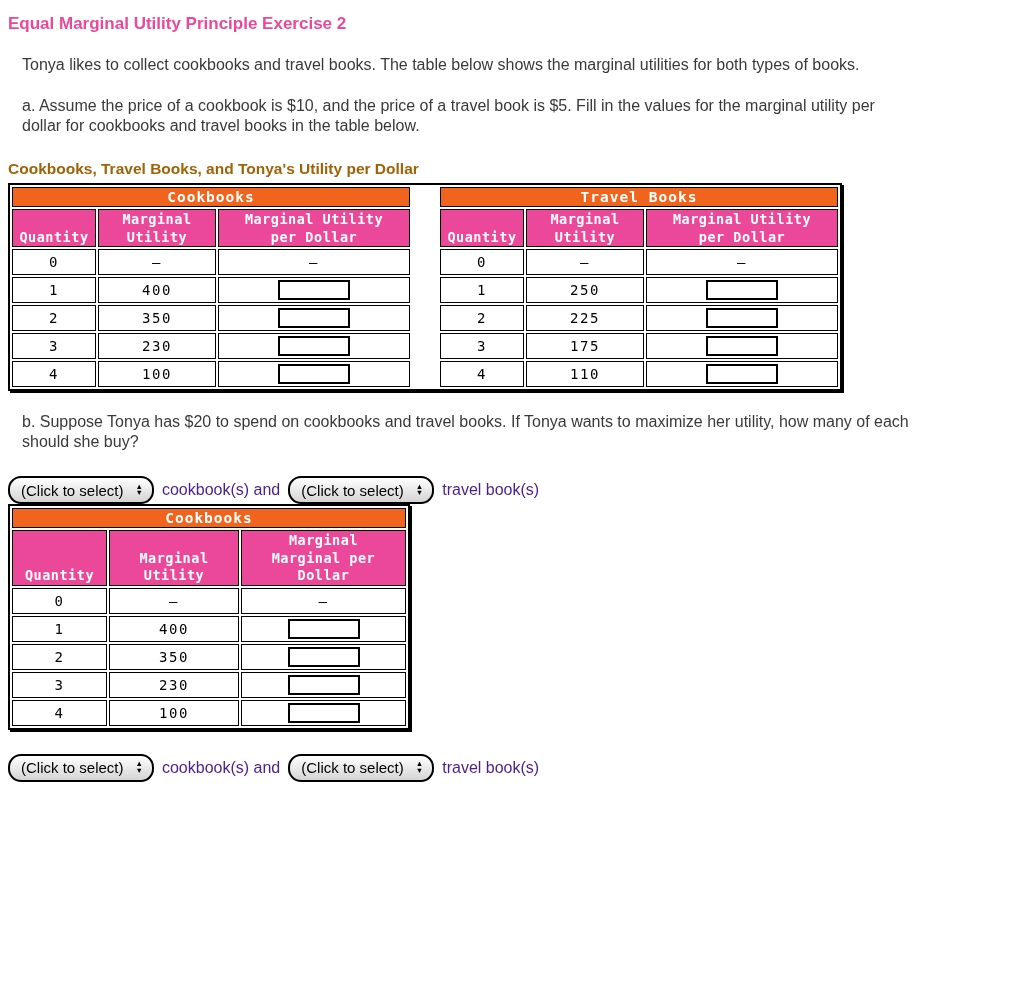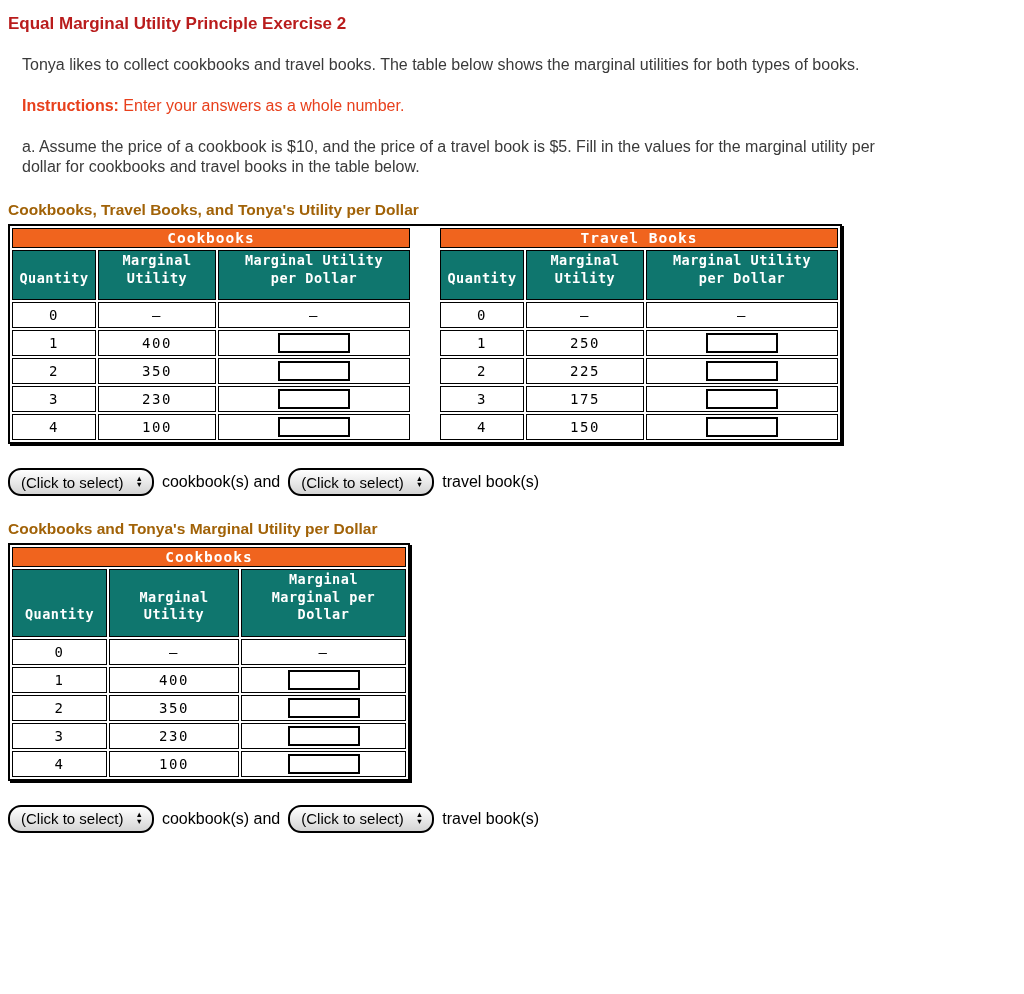--- a/index.html
+++ b/index.html
@@ -13,21 +13,21 @@
     min-height: 994px;
     font-family: "Liberation Sans", sans-serif;
     font-size: 16px;
     color: #3a3a3a;
   }
   .page { padding: 12px 8px 20px 8px; }
 
   .title {
     font-size: 17px;
     font-weight: bold;
-    color: #b91c1c;
+    color: #ec4899;
     margin: 2px 0 0 0;
   }
   p.para {
     margin: 14px;
     margin-top: 21px;
     max-width: 893px;
     line-height: 1.25;
   }
   .instr-label { color: #e8401c; font-weight: bold; }
   .instr-text  { color: #e8401c; }
@@ -58,27 +58,27 @@
   }
   .util-table th.group {
     background: #f0641e;
     color: #fff;
     font-weight: bold;
     font-size: 14.5px;
     height: 16px;
     letter-spacing: 1px;
   }
   .util-table th.col {
-    background: #0f766e;
+    background: #ec4899;
     color: #fff;
     font-weight: bold;
     font-size: 13.5px;
     vertical-align: bottom;
     line-height: 1.3;
-    padding-bottom: 12px;
+    padding-bottom: 0;
     letter-spacing: 0.5px;
   }
   .util-table tr.hdr2 th { height: 38px; }
   table.single .hdr2 th { height: 54px; }
   .util-table tr.data td { height: 26px; letter-spacing: 1.5px; }
   .util-table td.spacer { border: none; background: #fff; }
 
   input.answer-box {
     width: 72px;
     height: 20px;
@@ -112,32 +112,31 @@
     cursor: pointer;
   }
   .updown {
     display: inline-flex;
     flex-direction: column;
     align-items: center;
     font-size: 7.5px;
     line-height: 6.5px;
     color: #000;
   }
-  .inline-label { color: #000000; }
+  .inline-label { color: #4c1d95; }
 </style>
 </head>
 <body>
 
 <div class="page">
 
   <h1 class="title">Equal Marginal Utility Principle Exercise 2</h1>
 
   <p class="para">Tonya likes to collect cookbooks and travel books. The table below shows the marginal utilities for both types of books.</p>
 
-  <p class="para"><span class="instr-label">Instructions:</span><span class="instr-text"> Enter your answers as a whole number.</span></p>
 
   <p class="para">a. Assume the price of a cookbook is $10, and the price of a travel book is $5. Fill in the values for the marginal utility per dollar for cookbooks and travel books in the table below.</p>
 
   <div class="table-caption">Cookbooks, Travel Books, and Tonya's Utility per Dollar</div>
 
   <table class="util-table">
     <colgroup>
       <col style="width:84px">
         <col style="width:118px">
         <col style="width:192px">
@@ -190,26 +189,27 @@
       <td><input type="text" class="answer-box" style=""></td>
       <td>3</td>
       <td>175</td>
       <td><input type="text" class="answer-box" style=""></td>
     </tr>
     <tr class="data">
       <td>4</td>
       <td>100</td>
       <td><input type="text" class="answer-box" style=""></td>
       <td>4</td>
-      <td>150</td>
+      <td>110</td>
       <td><input type="text" class="answer-box" style=""></td>
     </tr>
   </tbody>
     </table>
 
+  <p class="para">b. Suppose Tonya has $20 to spend on cookbooks and travel books. If Tonya wants to maximize her utility, how many of each should she buy?</p>
 
   <div class="select-row">
     <button class="select-pill">
       <span>(Click to select)</span>
       <span class="updown">
           <span>▲</span>
           <span>▼</span>
         </span>
     </button>
     <span class="inline-label">cookbook(s) and</span>
@@ -217,21 +217,20 @@
       <span>(Click to select)</span>
       <span class="updown">
           <span>▲</span>
           <span>▼</span>
         </span>
     </button>
     <span class="inline-label">travel book(s)</span>
   </div>
 
 
-  <div class="table-caption">Cookbooks and Tonya's Marginal Utility per Dollar</div>
 
   <table class="util-table single">
     <colgroup>
       <col style="width:95px">
         <col style="width:130px">
         <col style="width:165px">
     </colgroup>
     <tbody>
         <tr>
       <th class="group" colspan="3">Cookbooks</th>

